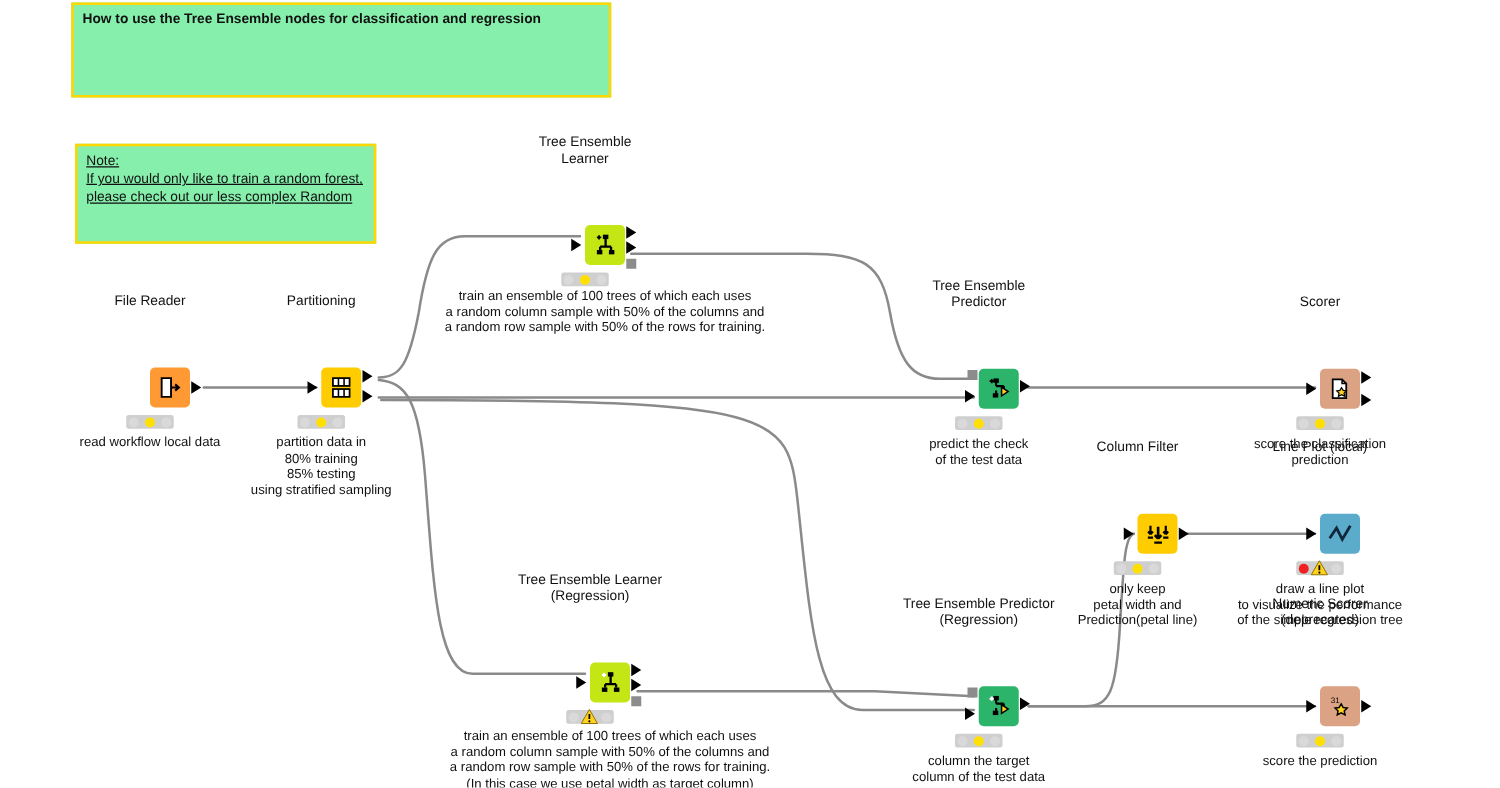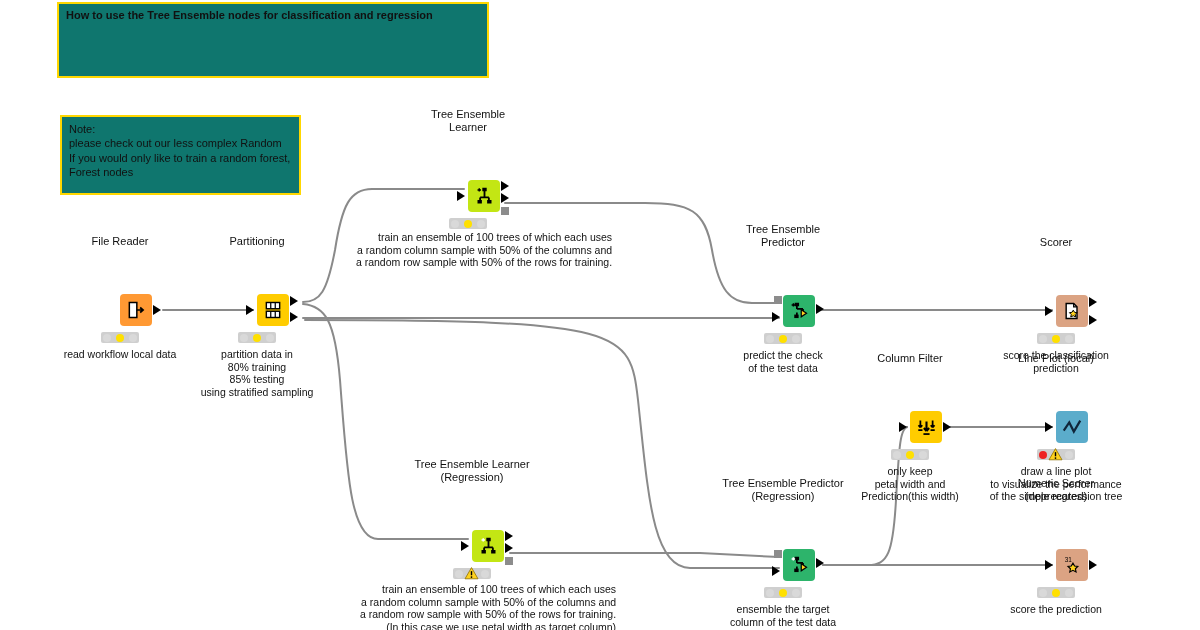--- a/index.html
+++ b/index.html
@@ -2,25 +2,25 @@
 <html><head>
 <meta charset="utf-8">
 <style>
   html,body{margin:0;padding:0;background:#ffffff;}
   body{width:1200px;height:630px;position:relative;overflow:hidden;
        font-family:"Liberation Sans","DejaVu Sans",sans-serif;
        -webkit-font-smoothing:antialiased;}
   #canvas{position:absolute;inset:0;width:1200px;height:630px;}
 
   
-  .annbox{position:absolute;background:#0f766e;border:2px solid #FFD700;
+  .annbox{position:absolute;background:#86efac;border:2px solid #FFD700;
           box-sizing:border-box;padding:5px 7px;}
   .annbox .ttl{font-size:11px;font-weight:bold;color:#111;line-height:1.25;}
   .annbox .body{font-size:11px;color:#111;line-height:1.32;margin-top:9px;}
-  .annbox .plain{font-size:11px;color:#111;line-height:1.30;}
+  .annbox .plain{font-size:11px;color:#111;line-height:1.30;text-decoration:underline;}
 
   
   .node{position:absolute;}
   .node .nname{position:absolute;left:50%;transform:translateX(-50%);
         bottom:46px;white-space:nowrap;text-align:center;
         font-size:11px;font-weight:normal;color:#111;line-height:1.18;}
   .node .nbox{position:absolute;left:0;top:0;width:32px;height:32px;
         border-radius:4px;display:flex;align-items:center;justify-content:center;}
   .node .status{position:absolute;left:50%;transform:translateX(-50%);
         top:38px;width:38px;height:11px;background:#cfcfcf;border-radius:2px;
@@ -32,21 +32,21 @@
         top:54px;white-space:nowrap;text-align:center;
         font-size:10.5px;color:#111;line-height:1.20;}
 
   
   .port{position:absolute;}
   .port.tri{width:0;height:0;border-top:5.5px solid transparent;
         border-bottom:5.5px solid transparent;border-left:8px solid #000;}
   .port.sq{width:8px;height:8px;background:#8c8c8c;}
 
   
-  .floatdesc{position:absolute;text-align:right;font-size:10.5px;color:#111;
+  .floatdesc{position:absolute;text-align:center;font-size:10.5px;color:#111;
         line-height:1.20;white-space:nowrap;}
 </style>
 </head>
 <body>
 
 <svg id="canvas" viewBox="0 0 1200 630" xmlns="http://www.w3.org/2000/svg">
   <g fill="none" stroke="#8a8a8a" stroke-width="2" stroke-linecap="round">
 
     <path d="M163,310 L253,310"></path>
 
@@ -71,23 +71,22 @@
     <path d="M950,427 L1052,427"></path>
   </g>
 </svg>
 
 <div class="annbox" style="left:57px;top:2px;width:432px;height:76px;">
   <div class="ttl">How to use the Tree Ensemble nodes for classification and regression</div>
 </div>
 
 <div class="annbox" style="left:60px;top:115px;width:241px;height:80px;">
   <div class="plain">Note:</div>
+  <div class="plain">If you would only like to train a random forest,</div>
   <div class="plain">please check out our less complex Random</div>
-  <div class="plain">If you would only like to train a random forest,</div>
-  <div class="plain">Forest nodes</div>
 </div>
 
 <div class="node" style="left:120px;top:294px;">
   <div class="nname">File Reader</div>
   <div class="nbox" style="background:#FF9933;">
     <svg width="20" height="20" viewBox="0 0 24 24">
       <path d="M4 3 h9 l0 18 h-9 z" fill="#fff" stroke="#000" stroke-width="1.8"></path>
       <path d="M13 12 h7 M17 9 l3.5 3 -3.5 3" stroke="#000" stroke-width="2" fill="none"></path>
     </svg>
   </div>
@@ -222,21 +221,21 @@
   <div class="port tri" style="left:-11px;top:11px;"></div>
   <div class="port tri" style="left:33px;top:11px;"></div>
   <div class="status">
     <span class="l"></span>
     <span class="l yellow"></span>
     <span class="l"></span>
   </div>
   <div class="desc">
     <div>only keep</div>
     <div>petal width and</div>
-    <div>Prediction(this width)</div>
+    <div>Prediction(petal line)</div>
   </div>
 </div>
 
 <div class="node" style="left:1056px;top:411px;">
   <div class="nname">Line Plot (local)</div>
   <div class="nbox" style="background:#5BACCB;">
     <svg width="22" height="22" viewBox="0 0 24 24">
       <path d="M3 16 L9 7 L14 17 L21 5" stroke="#10263a" stroke-width="2.4" fill="none" stroke-linejoin="miter" stroke-linecap="butt"></path>
     </svg>
   </div>
@@ -310,21 +309,21 @@
   </div>
   <div class="port sq" style="left:-9px;top:1px;"></div>
   <div class="port tri" style="left:-11px;top:17px;"></div>
   <div class="port tri" style="left:33px;top:9px;"></div>
   <div class="status">
     <span class="l"></span>
     <span class="l yellow"></span>
     <span class="l"></span>
   </div>
   <div class="desc">
-    <div>ensemble the target</div>
+    <div>column the target</div>
     <div>column of the test data</div>
   </div>
 </div>
 
 <div class="node" style="left:1056px;top:549px;">
   <div class="nname">
     <div>Numeric Scorer</div>
     <div>(deprecated)</div>
   </div>
   <div class="nbox" style="background:#DBA383;">

